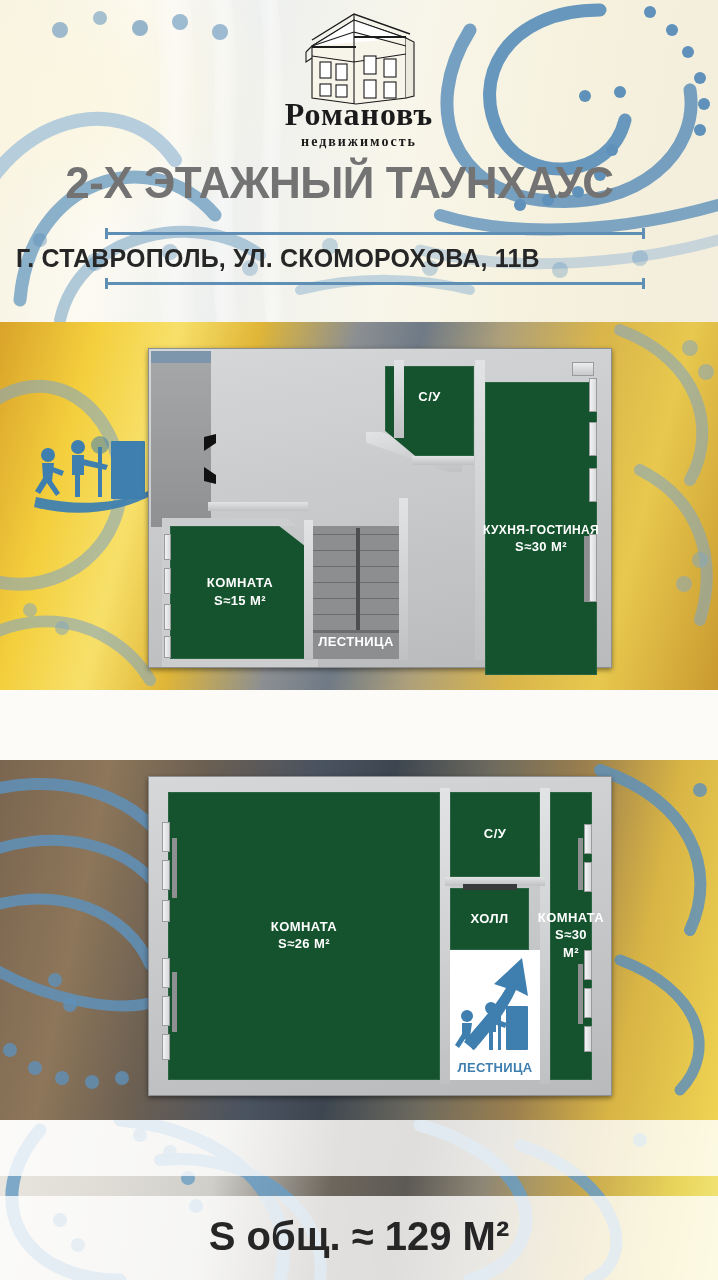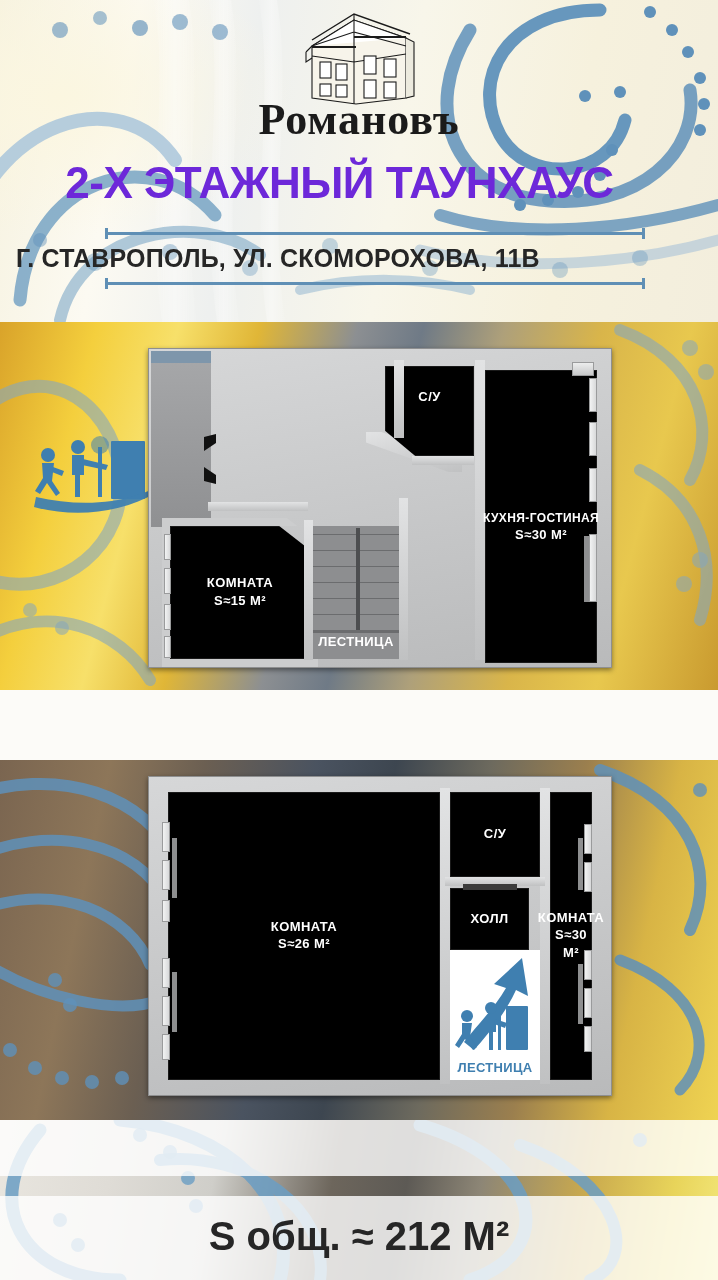--- a/index.html
+++ b/index.html
@@ -46,31 +46,31 @@
   
   .deco{position:absolute;left:0;top:0;width:718px;height:1280px;pointer-events:none;}
 
   
   .logo{
     position:absolute;left:0;top:6px;width:718px;text-align:center;
   }
   .logo-house{display:block;margin:0 auto;}
   .logo-word{
     font-family:"Liberation Serif", serif;
-    font-weight:700;font-size:44px;color:#1b1b1b;
+    font-weight:700;font-size:32px;color:#1b1b1b;
     letter-spacing:1px;margin-top:-12px;line-height:1;
   }
   .logo-sub{
     font-family:"Liberation Serif", serif;
     font-weight:700;font-size:14px;color:#1b1b1b;
     letter-spacing:2px;margin-top:4px;
   }
   .title{
     position:absolute;left:0;top:158px;width:679px;text-align:center;
-    font-size:44px;font-weight:700;color:#6d28d9;letter-spacing:-0.5px;
+    font-size:44px;font-weight:700;color:#737373;letter-spacing:-0.5px;
     white-space:nowrap;
   }
   .addr-wrap{position:absolute;left:0;top:228px;width:718px;text-align:left;margin-left:16px;}
   .addr-rule{position:relative;width:540px;height:10px;margin:0 auto;}
   .addr-rule .bar{position:absolute;left:0;top:4px;width:540px;height:3px;background:#5f8fb5;}
   .addr-rule .cap-l,.addr-rule .cap-r{position:absolute;top:0;width:3px;height:11px;background:#5f8fb5;}
   .addr-rule .cap-l{left:0;} .addr-rule .cap-r{right:0;}
   .addr-text{
     font-size:25px;font-weight:700;color:#262626;letter-spacing:0.2px;
     margin:6px 0 5px 0;white-space:nowrap;
@@ -79,21 +79,21 @@
   
   .plan{position:absolute;}
   .plan-frame{
     position:absolute;left:0;top:0;width:100%;height:100%;
     background:linear-gradient(170deg,#d6d7d8,#b9babb);
     box-shadow:0 2px 5px rgba(0,0,0,.45);
     border:1px solid #8e8f90;
     box-sizing:border-box;
   }
   .room{
-    position:absolute;background:#000000;
+    position:absolute;background:#14532d;
     box-sizing:border-box;
     display:flex;flex-direction:column;align-items:center;justify-content:center;
     color:#fff;font-weight:700;text-align:center;
     box-shadow:inset 0 0 0 1px rgba(255,255,255,.10);
   }
   .room .rn{font-size:13px;letter-spacing:.4px;line-height:1.25;}
   .room .ra{font-size:13px;letter-spacing:.4px;line-height:1.4;}
   .wall{position:absolute;background:linear-gradient(180deg,#e2e3e4,#c0c1c2);}
   .win{position:absolute;background:linear-gradient(90deg,#f2f3f3,#d8d9da);border:1px solid #9a9b9c;box-sizing:border-box;}
   .winmark{position:absolute;background:#3f3f3f;}
@@ -276,20 +276,21 @@
         <path d="M28 34 L70 8 L126 28" stroke-width="1.4"></path>
         <path d="M70 8 L70 14"></path>
         <path d="M122 32 L130 36 L130 90 L122 92" fill="#eceade"></path>
       </g>
       <g fill="#1b1b1b">
         <rect x="28" y="40" width="44" height="2"></rect>
         <rect x="70" y="30" width="52" height="2"></rect>
       </g>
     </svg>
     <div class="logo-word">Романовъ</div>
+    <div class="logo-sub">недвижимость</div>
   </div>
 
   <div class="title">2-Х ЭТАЖНЫЙ ТАУНХАУС</div>
 
   <div class="addr-wrap">
     <div class="addr-rule">
       <div class="cap-l"></div>
       <div class="bar"></div>
       <div class="cap-r"></div>
     </div>
@@ -336,21 +337,21 @@
     <div class="room" style="left:237px;top:18px;width:89px;height:90px;
                 clip-path:polygon(0 0,100% 0,100% 100%,34% 100%,0 72%);">
       <div class="rn" style="margin-top:-28px;">С/У</div>
     </div>
 
     <div class="wall" style="left:264px;top:108px;width:62px;height:9px;"></div>
 
     <div class="wall" style="left:246px;top:12px;width:10px;height:78px;"></div>
     <div class="wall" style="left:327px;top:12px;width:10px;height:300px;"></div>
 
-    <div class="room" style="left:337px;top:22px;width:112px;height:293px;">
+    <div class="room" style="left:337px;top:34px;width:112px;height:293px;">
       <div class="rn" style="margin-top:22px;white-space:nowrap;font-size:12px;">КУХНЯ-ГОСТИНАЯ</div>
       <div class="ra">S≈30 М²</div>
     </div>
 
     <div class="win" style="left:441px;top:30px;width:8px;height:34px;"></div>
     <div class="win" style="left:441px;top:74px;width:8px;height:34px;"></div>
     <div class="win" style="left:441px;top:120px;width:8px;height:34px;"></div>
     <div class="win" style="left:441px;top:186px;width:8px;height:68px;"></div>
     <div class="winmark" style="left:436px;top:188px;width:5px;height:66px;background:#8e8f90;"></div>
 
@@ -443,15 +444,15 @@
 
     <div class="win" style="left:436px;top:48px;width:8px;height:30px;"></div>
     <div class="win" style="left:436px;top:86px;width:8px;height:30px;"></div>
     <div class="win" style="left:436px;top:174px;width:8px;height:30px;"></div>
     <div class="win" style="left:436px;top:212px;width:8px;height:30px;"></div>
     <div class="win" style="left:436px;top:250px;width:8px;height:26px;"></div>
     <div class="winmark" style="left:430px;top:62px;width:5px;height:52px;background:#8e8f90;"></div>
     <div class="winmark" style="left:430px;top:188px;width:5px;height:60px;background:#8e8f90;"></div>
   </div>
 
-  <div class="band-label band-tot">S общ. ≈ 212 М²</div>
+  <div class="band-label band-tot">S общ. ≈ 129 М²</div>
 
 </div>
 
 </body></html>

